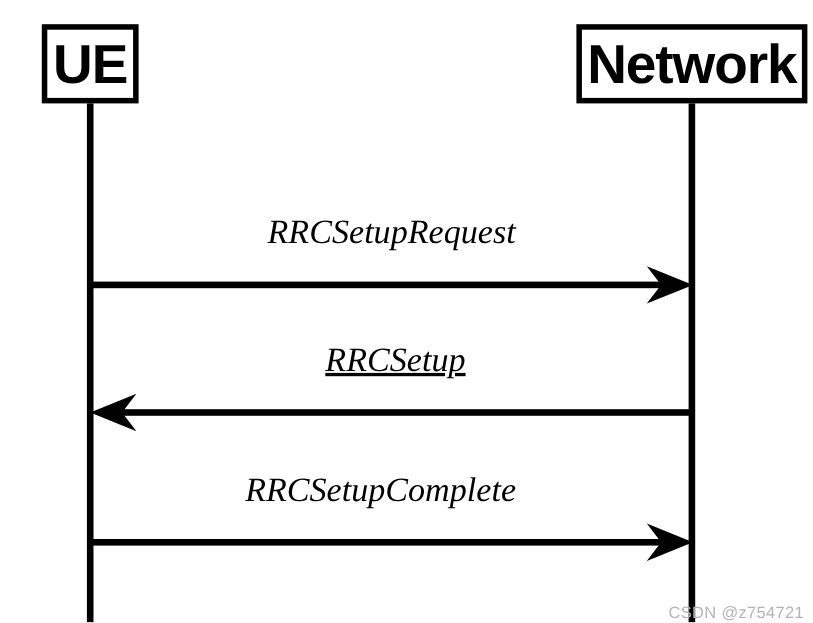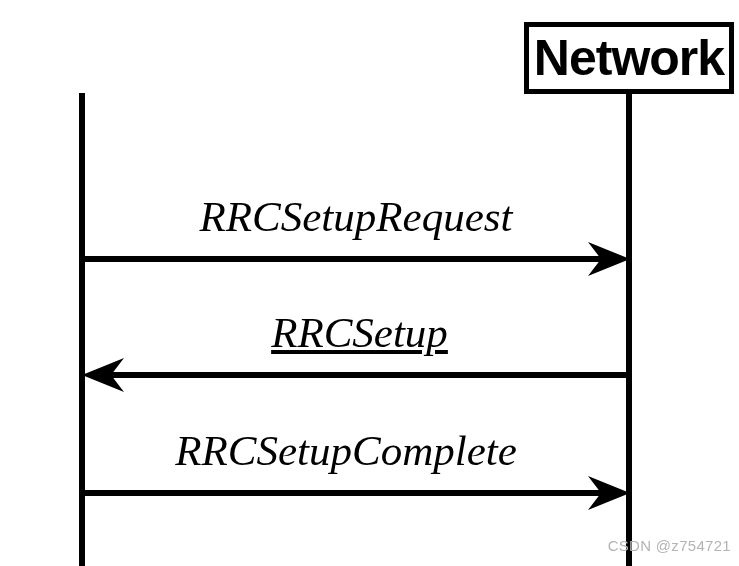--- a/index.html
+++ b/index.html
@@ -78,21 +78,21 @@
     width: 42px;
     height: 36px;
     overflow: visible;
   }
   .message-arrowhead svg { display: block; }
   .message-label {
     position: absolute;
     font-family: "Liberation Serif", serif;
     font-style: italic;
     font-weight: normal;
-    font-size: 43px;
+    font-size: 31px;
     color: #000000;
     line-height: 1;
     white-space: nowrap;
     text-align: center;
     z-index: 4;
   }
 
   
   #message-1 { left: 82px; top: 256px; width: 548px; }
   #message-1 .message-line { width: 530px; }
@@ -108,37 +108,40 @@
   
   #message-3 { left: 82px; top: 490px; width: 548px; }
   #message-3 .message-line { width: 530px; }
   #message-3 .message-arrowhead { left: 506px; }
   #message-3 .message-label { left: -10px; top: -61px; width: 548px; font-style: italic; }
 
   
   #watermark {
     position: absolute;
     right: 8px;
-    bottom: 12px;
+    bottom: 0;
     font-family: "Liberation Sans", sans-serif;
     font-size: 15px;
     color: #b4b4b4;
     letter-spacing: 0.3px;
     white-space: nowrap;
     z-index: 6;
   }
 </style>
 </head>
 <body>
 
 <div id="canvas">
 
   <div class="lifeline" id="lifeline-ue"></div>
   <div class="lifeline" id="lifeline-network"></div>
 
+  <div class="participant-box" id="box-ue">
+    <span class="participant-label">UE</span>
+  </div>
 
   <div class="participant-box" id="box-network">
     <span class="participant-label">Network</span>
   </div>
 
   <div class="message" id="message-1">
     <div class="message-label">RRCSetupRequest</div>
     <div class="message-line"></div>
     <div class="message-arrowhead">
       <svg width="42" height="36" viewBox="0 0 42 36">

